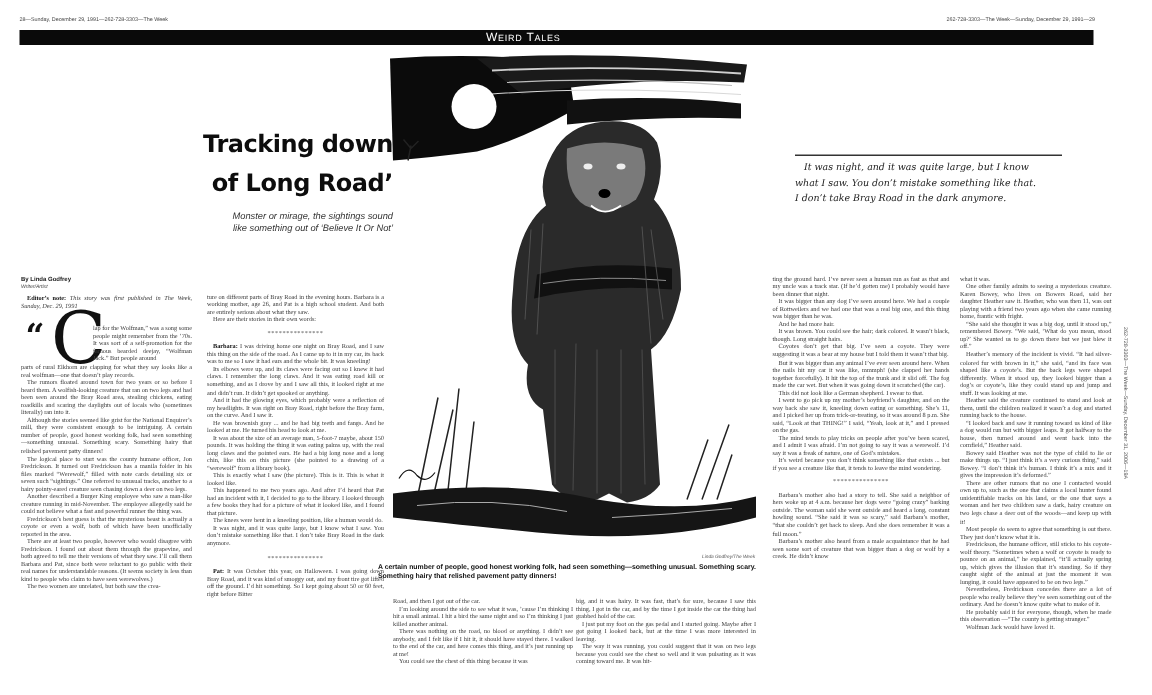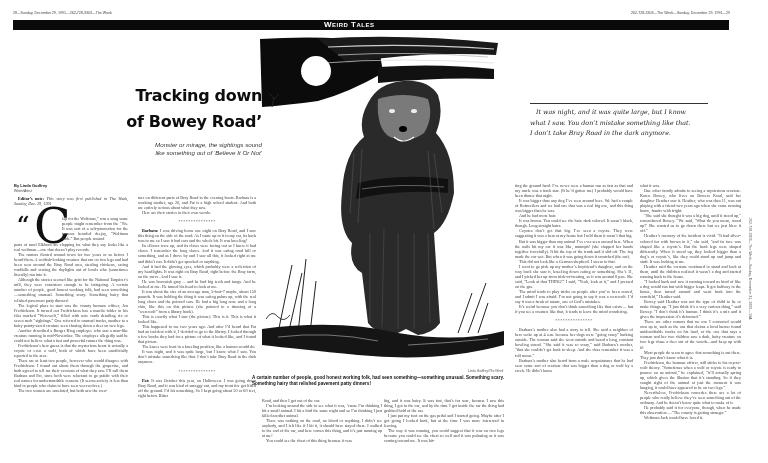--- a/index.html
+++ b/index.html
@@ -4,21 +4,21 @@
 <style>
   * { box-sizing: border-box; margin: 0; padding: 0; }
   html, body { width: 768px; height: 463px; overflow: hidden; background: #ffffff; }
   body { position: relative; font-family: "Liberation Serif", serif; color: #222; }
 
   .folio { position: absolute; top: 11px; font-family: "Liberation Sans", sans-serif; font-size: 3.6px; color: #444; white-space: nowrap; }
   .folio-left { left: 13px; }
   .folio-right { right: 38px; }
 
   .section-bar { position: absolute; left: 13px; top: 20px; width: 716px; height: 10px; background: #0a0a0a; }
-  .section-label { position: absolute; left: 324px; top: 20px; height: 10px; color: #fff; font-family: "Liberation Sans", sans-serif; font-weight: bold; font-size: 8px; line-height: 10px; letter-spacing: 0.5px; font-variant: small-caps; }
+  .section-label { position: absolute; left: 324px; top: 20px; height: 10px; color: #fff; font-family: "Liberation Sans", sans-serif; font-weight: normal; font-size: 8px; line-height: 10px; letter-spacing: 0.5px; font-variant: small-caps; }
 
   .headline { position: absolute; left: 60px; top: 38px; width: 202px; text-align: right; font-family: "DejaVu Sans", sans-serif; font-weight: bold; color: #0d0d0d; font-size: 16px; line-height: 26px; letter-spacing: -0.3px; margin-top: 45px; }
   .headline div { white-space: nowrap; }
 
   .subhead { position: absolute; left: 100px; top: 141px; width: 162px; text-align: right; font-family: "Liberation Sans", sans-serif; font-style: italic; font-size: 6.2px; line-height: 8px; color: #333; }
 
   .byline { position: absolute; left: 14px; top: 184px; font-family: "Liberation Sans", sans-serif; font-size: 4px; line-height: 4.6px; color: #222; }
   .byline .name { font-weight: bold; }
   .byline .role { font-style: italic; font-size: 3.4px; color: #444; }
 
@@ -53,21 +53,21 @@
 <body>
 
 <div class="folio folio-left">28—Sunday, December 29, 1991—262-728-3303—The Week</div>
 <div class="folio folio-right">262-728-3303—The Week—Sunday, December 29, 1991—29</div>
 
 <div class="section-bar"></div>
 <div class="section-label">Weird Tales</div>
 
 <div class="headline">
   <div>Tracking down</div>
-  <div>of Bowey Road’</div>
+  <div>of Long Road’</div>
 </div>
 
 <div class="subhead">
   <div>Monster or mirage, the sightings sound</div>
   <div>like something out of ‘Believe It Or Not’</div>
 </div>
 
 <div class="byline">
   <div class="name">By Linda Godfrey</div>
   <div class="role">Writer/Artist</div>

